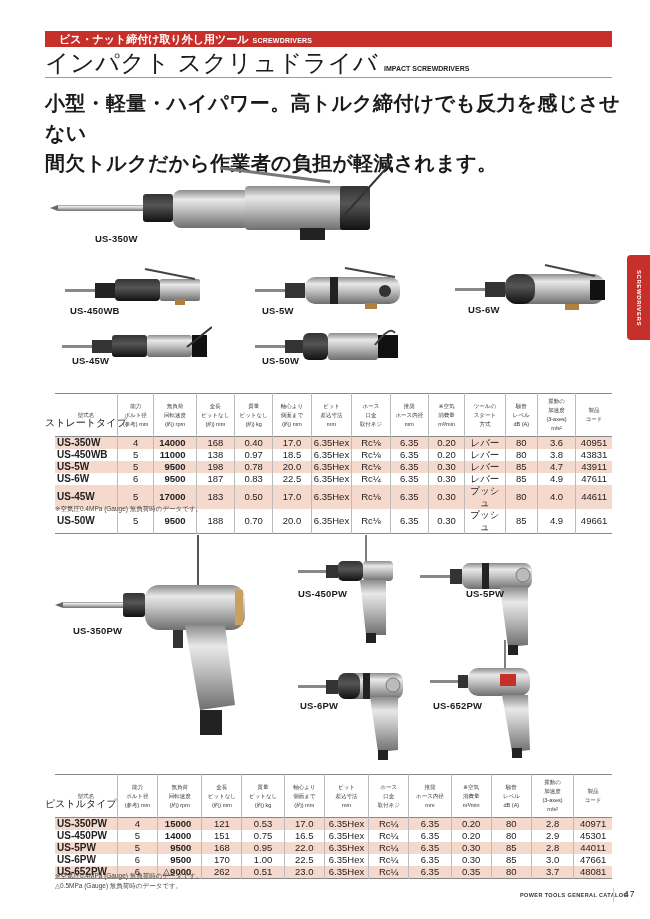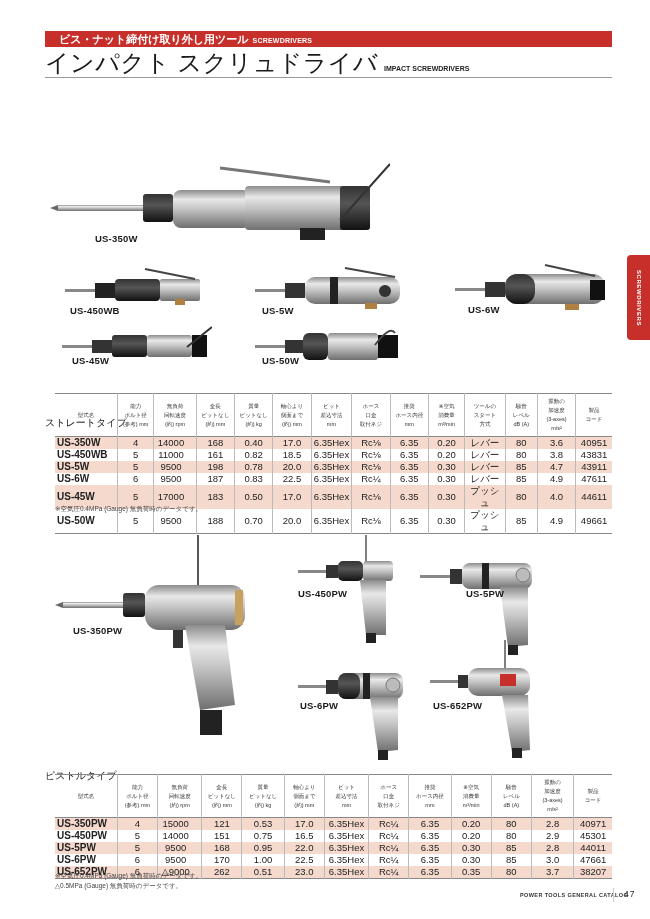--- a/index.html
+++ b/index.html
@@ -22,40 +22,42 @@
   .tool-label { position: absolute; font-size: 9.5px; font-weight: bold; color: #1a1a1a; letter-spacing: 0.2px; }
 
   .section-title { position: absolute; left: 45px; font-size: 10px; color: #222; margin-top: 35px; }
 
   table.spec { position: absolute; left: 55px; width: 557px; border-collapse: collapse; font-size: 9px; }
   table.spec th { font-weight: normal; font-size: 5.5px; line-height: 9px; color: #333; border-left: 1px solid #bbb; padding: 3px 1px; vertical-align: middle; text-align: center; }
   table.spec th:first-child { border-left: none; }
   table.spec thead tr { border-top: 1.5px solid #888; border-bottom: 1px solid #888; }
   table.spec td { height: 12px; line-height: 12px; text-align: center; border-left: 1px solid #bbb; color: #222; font-size: 9.5px; padding: 0 2px; }
   table.spec td:first-child { border-left: none; text-align: left; font-weight: bold; font-size: 10px; padding-left: 2px; }
-  table.spec td.num-r { text-align: center; padding-right: 10px; }
+  table.spec td.num-r { text-align: right; padding-right: 10px; font-weight: bold; }
   table.spec tbody tr:nth-child(odd) td { background: #f5d9cc; }
   table.spec tbody tr:last-child { border-bottom: 1px solid #888; }
 
   .note { position: absolute; left: 55px; font-size: 6.5px; color: #444; line-height: 10px; }
 
   .footer { position: absolute; left: 520px; top: 892px; font-size: 5.5px; font-weight: bold; letter-spacing: 0.4px; color: #333; }
   .footer-divider { position: absolute; left: 613px; top: 888px; width: 1px; height: 14px; background: #ccc; }
   .page-num { position: absolute; left: 624px; top: 889px; font-size: 8.5px; font-weight: normal; color: #222; letter-spacing: 1px; }
 </style>
 </head>
 <body>
 
 <div class="red-banner">
   <span>ビス・ナット締付け取り外し用ツール</span><span class="en">SCREWDRIVERS</span>
 </div>
 <div class="title-row">
   <span class="jp">インパクト スクリュドライバ</span><span class="en">IMPACT SCREWDRIVERS</span>
 </div>
 <div class="headline">
+  <div>小型・軽量・ハイパワー。高トルク締付けでも反力を感じさせない</div>
+  <div>間欠トルクだから作業者の負担が軽減されます。</div>
 </div>
 
 <div class="side-tab">
   <span>SCREWDRIVERS</span>
 </div>
 
 <svg class="tool" style="left:50px;top:160px" width="340" height="80" viewBox="0 0 340 80">
   <defs>
     <linearGradient id="metal" x1="0" y1="0" x2="0" y2="1">
       <stop offset="0" stop-color="#8c8c8c"></stop>
@@ -219,22 +221,22 @@
         <td>0.20</td>
         <td>レバー</td>
         <td>80</td>
         <td>3.6</td>
         <td>40951</td>
     </tr>
     <tr>
       <td>US-450WB</td>
         <td>5</td>
         <td class="num-r">11000</td>
-        <td>161</td>
-        <td>0.82</td>
+        <td>138</td>
+        <td>0.97</td>
         <td>18.5</td>
         <td>6.35Hex</td>
         <td>Rc⅛</td>
         <td>6.35</td>
         <td>0.20</td>
         <td>レバー</td>
         <td>80</td>
         <td>3.8</td>
         <td>43831</td>
     </tr>
@@ -357,21 +359,21 @@
   <line x1="75" y1="0" x2="75" y2="30" stroke="#555" stroke-width="1.5"></line>
   <rect x="0" y="40" width="28" height="3" fill="#888"></rect>
   <rect x="28" y="35" width="10" height="13" fill="#333"></rect>
   <rect x="38" y="28" width="62" height="28" rx="10" fill="url(#metal)"></rect>
   <rect x="70" y="34" width="16" height="12" fill="#c7302a"></rect>
   <path d="M72,55 L98,55 L100,110 L82,112 Z" fill="url(#metal)"></path>
   <rect x="82" y="108" width="10" height="10" fill="#222"></rect>
 </svg>
 <div class="tool-label" style="left:433px;top:700px">US-652PW</div>
 
-<div class="section-title" style="top:734px">ピストルタイプ</div>
+<div class="section-title" style="top:762px">ピストルタイプ</div>
 <table class="spec" style="top:774px">
   <thead>
     <tr>
       <th style="width:62px"><span>型式名</span></th>
       <th style="width:40px">
           <div>能力</div>
           <div>ボルト径</div>
           <div>(参考) mm</div>
         </th>
       <th style="width:44px">
@@ -498,21 +500,21 @@
         <td class="num-r">△9000</td>
         <td>262</td>
         <td>0.51</td>
         <td>23.0</td>
         <td>6.35Hex</td>
         <td>Rc¼</td>
         <td>6.35</td>
         <td>0.35</td>
         <td>80</td>
         <td>3.7</td>
-        <td>38207</td>
+        <td>48081</td>
     </tr>
   </tbody>
 </table>
 <div class="note" style="top:871px">※空気圧0.4MPa (Gauge) 無負荷時のデータです。</div>
 <div class="note" style="top:881px">△0.5MPa (Gauge) 無負荷時のデータです。</div>
 
 <div class="footer">POWER TOOLS GENERAL CATALOG</div>
 <div class="footer-divider"></div>
 <div class="page-num">47</div>
 

